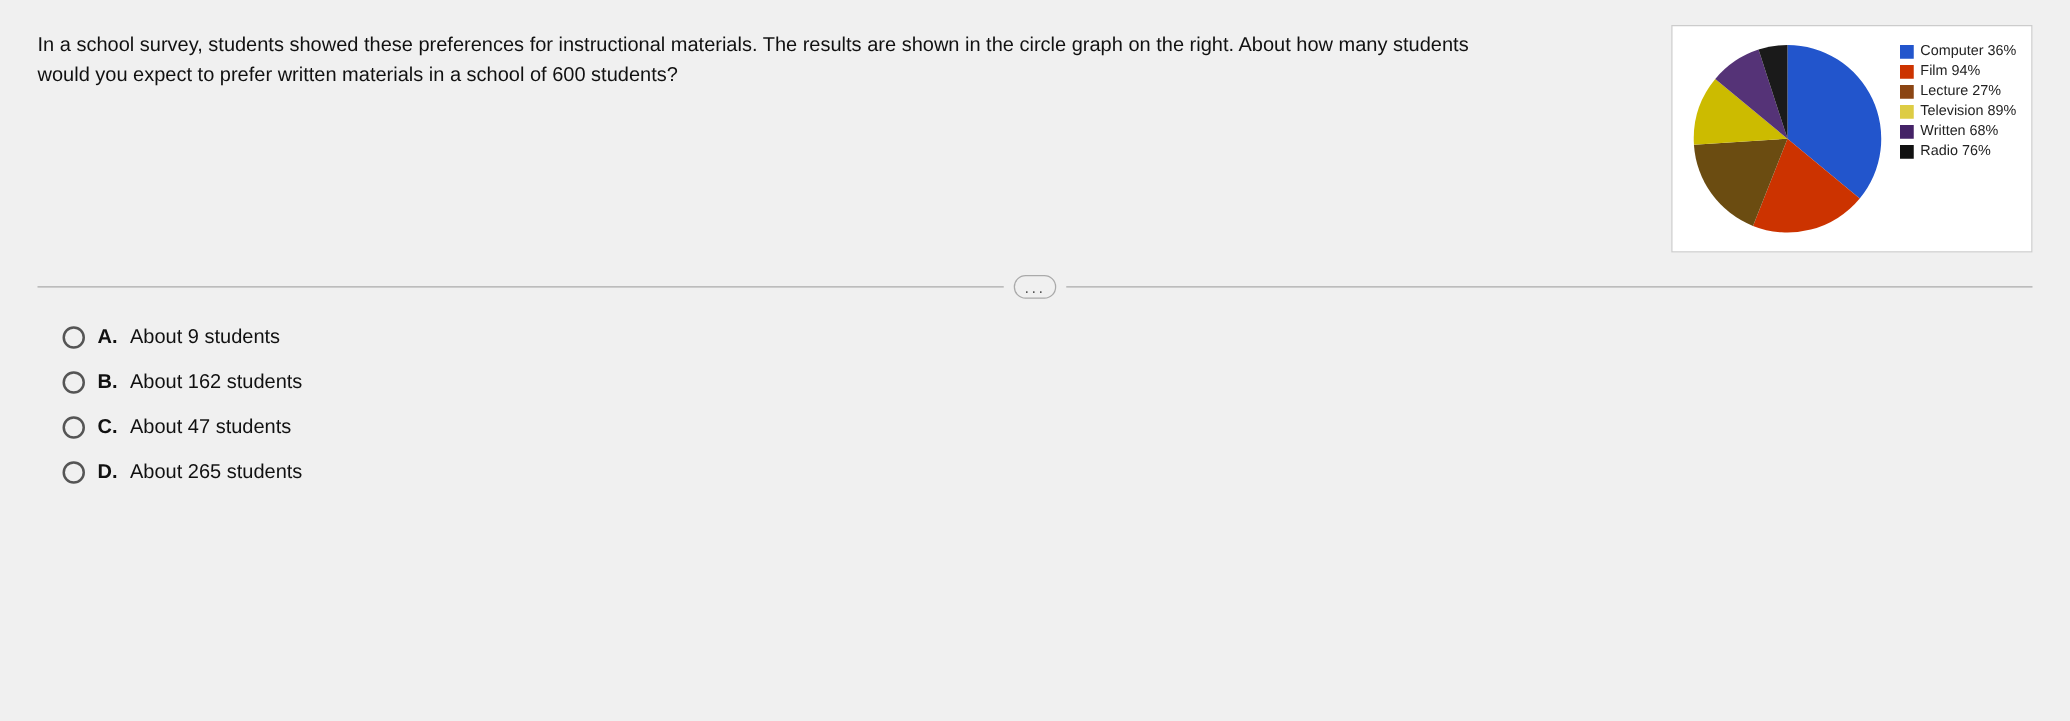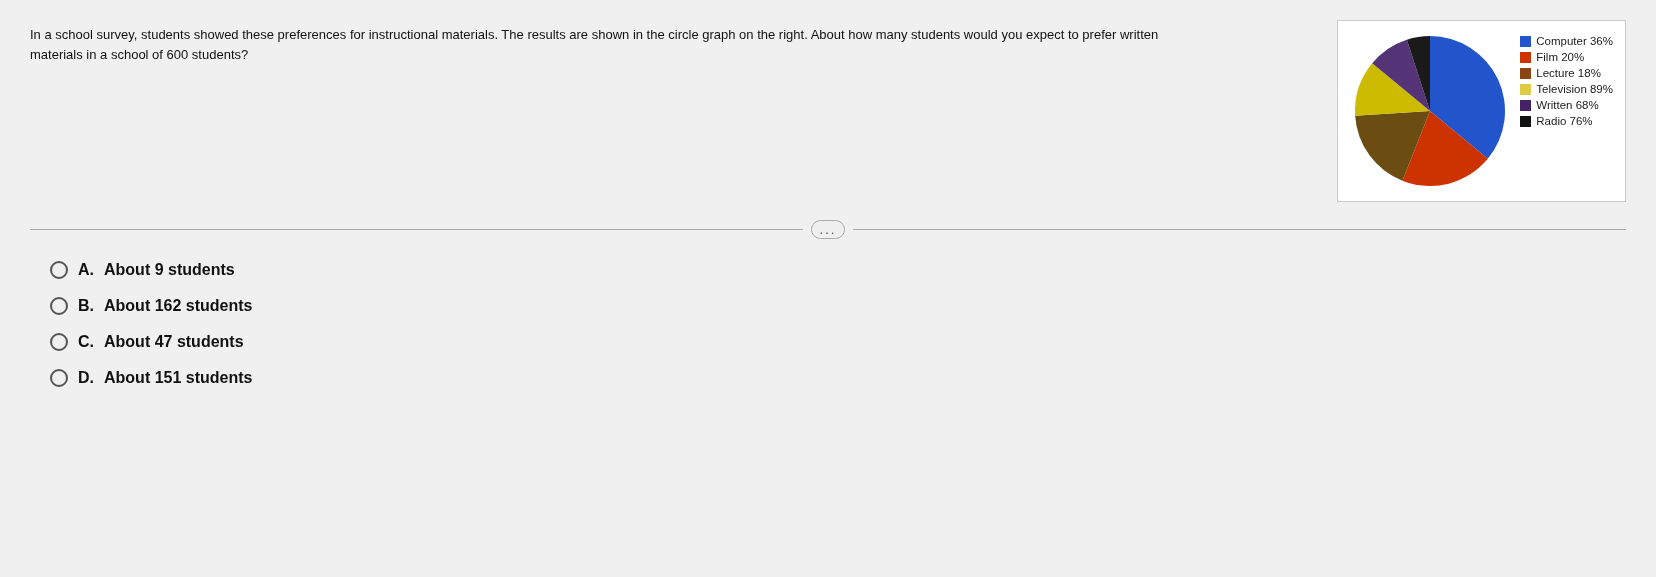--- a/index.html
+++ b/index.html
@@ -24,21 +24,21 @@
 
     .question-area {
       display: flex;
       flex-direction: row;
       justify-content: space-between;
       align-items: flex-start;
       margin-bottom: 10px;
     }
 
     .question-text {
-      font-size: 13px;
+      font-size: 16px;
       line-height: 1.5;
       color: #111;
       max-width: 1150px;
       padding-top: 5px;
     }
 
     .chart-container {
       display: flex;
       flex-direction: row;
       align-items: flex-start;
@@ -119,21 +119,20 @@
       flex-shrink: 0;
     }
 
     .answer-label {
       font-weight: bold;
       font-size: 16px;
     }
 
     .answer-text {
       font-size: 16px;
-      font-weight: bold;
     }
   </style>
 </head>
 <body>
 
 <div class="page-container">
 
   <div class="question-area">
     <p class="question-text">In a school survey, students showed these preferences for instructional materials. The results are shown in the circle graph on the right. About how many students would you expect to prefer written materials in a school of 600 students?</p>
 
@@ -150,25 +149,25 @@
           </svg>
       </div>
 
       <div class="legend" id="legend-container">
       <div class="legend-item">
       <div class="legend-color" style="background:#2255cc;"></div>
       <span>Computer 36%</span>
     </div>
           <div class="legend-item">
       <div class="legend-color" style="background:#cc3300;"></div>
-      <span>Film 20%</span>
+      <span>Film 94%</span>
     </div>
           <div class="legend-item">
       <div class="legend-color" style="background:#8b4513;"></div>
-      <span>Lecture 18%</span>
+      <span>Lecture 27%</span>
     </div>
           <div class="legend-item">
       <div class="legend-color" style="background:#ddcc44;"></div>
       <span>Television 89%</span>
     </div>
           <div class="legend-item">
       <div class="legend-color" style="background:#442266;"></div>
       <span>Written 68%</span>
     </div>
           <div class="legend-item">
@@ -197,17 +196,17 @@
       <span class="answer-text">About 162 students</span>
     </div>
       <div class="answer-option">
       <div class="radio-circle"></div>
       <span class="answer-label">C.</span>
       <span class="answer-text">About 47 students</span>
     </div>
       <div class="answer-option">
       <div class="radio-circle"></div>
       <span class="answer-label">D.</span>
-      <span class="answer-text">About 151 students</span>
+      <span class="answer-text">About 265 students</span>
     </div>
     </div>
 
 </div>
 
 </body></html>

